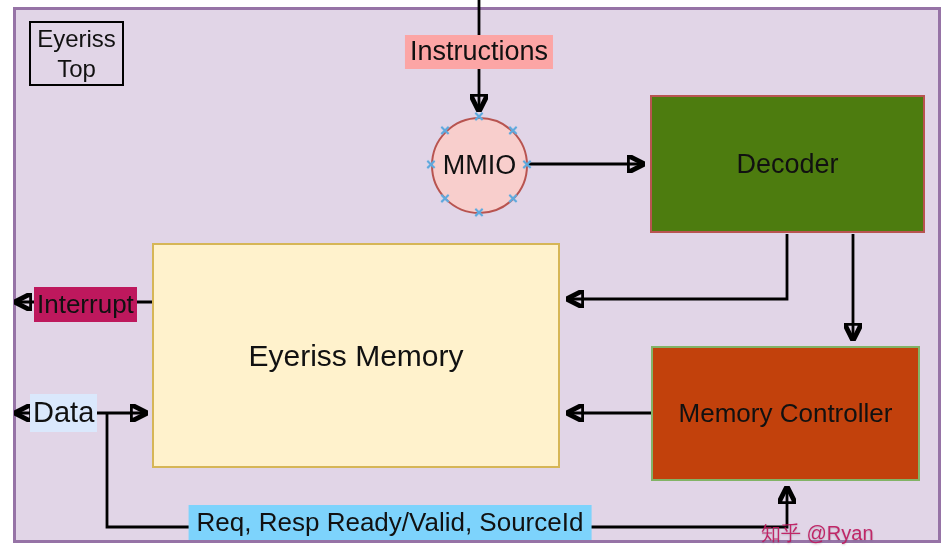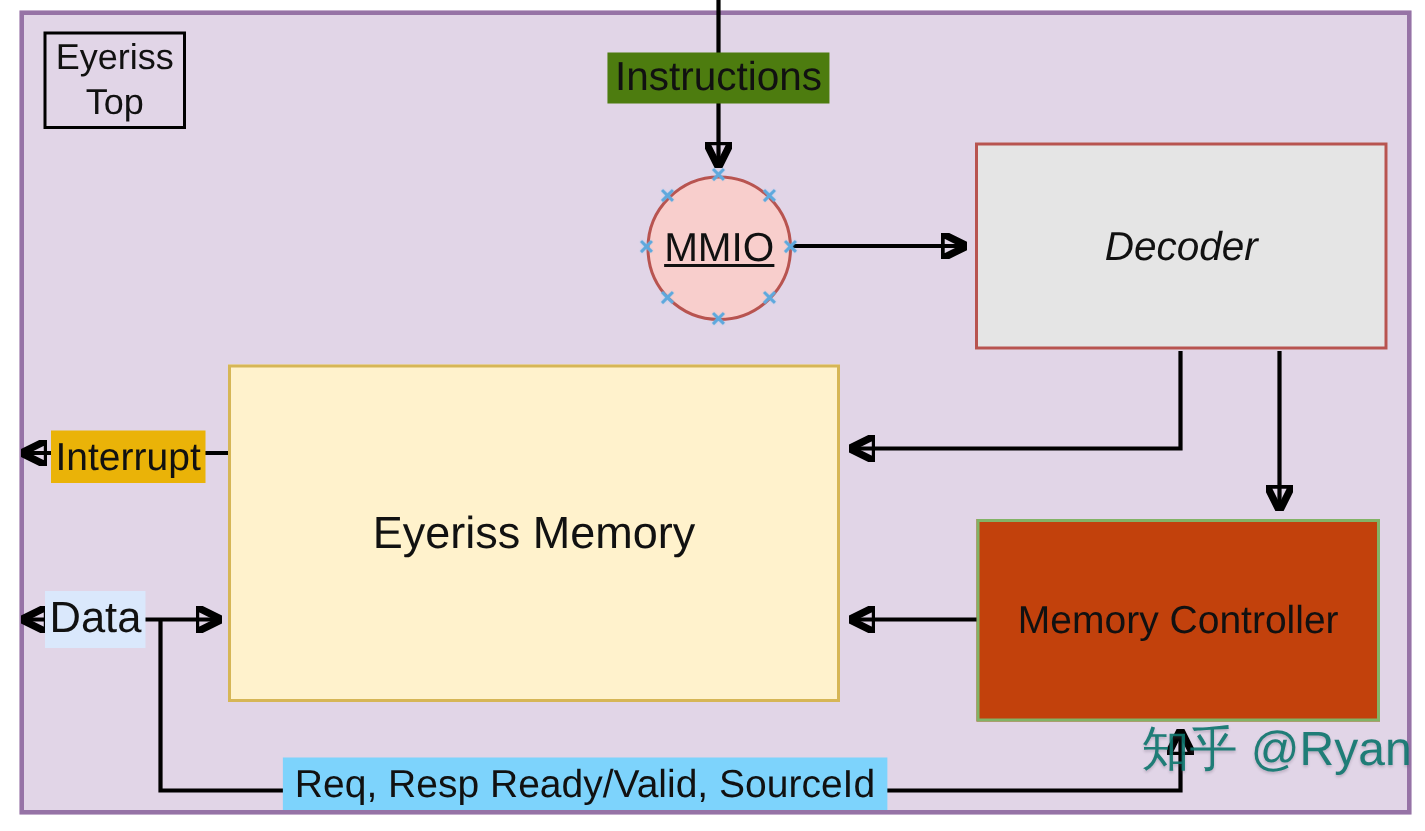--- a/index.html
+++ b/index.html
@@ -15,51 +15,51 @@
     background:#e1d5e7;border:3px solid #9673a6;box-sizing:border-box;
   }
   .node{position:absolute;box-sizing:border-box;display:flex;align-items:center;justify-content:center;color:#111;}
   .title-box{
     left:29px;top:21px;width:95px;height:65px;
     border:2.5px solid #000;background:transparent;
     font-size:24px;line-height:1.22;text-align:center;
   }
   .decoder{
     left:650px;top:95px;width:275px;height:138px;
-    background:#e5e5e5;border:2.5px solid #b85450;font-size:27px;font-style:italic;
+    background:#4d7c0f;border:2.5px solid #b85450;font-size:27px;
   }
   .wrapper{
     left:152px;top:243px;width:408px;height:225px;
     background:#fff2cc;border:2.5px solid #d6b656;font-size:30px;
   }
   .memctrl{
     left:651px;top:346px;width:269px;height:135px;
     background:#c2410c;border:2.5px solid #82b366;font-size:26px;
   }
   .mmio{
     left:431px;top:117px;width:97px;height:97px;border-radius:50%;
-    background:#f8cecc;border:2.5px solid #b85450;font-size:27px;text-decoration:underline;
+    background:#f8cecc;border:2.5px solid #b85450;font-size:27px;
   }
   svg.edges{position:absolute;left:0;top:0;width:950px;height:554px;}
   svg.edges path{fill:none;stroke:#000;stroke-width:2.8;}
   .edge-label{
     position:absolute;color:#111;white-space:nowrap;
     padding:2px 5px;line-height:1.1;
   }
-  .lbl-instructions{left:479px;top:35px;transform:translateX(-50%);background:#4d7c0f;font-size:27px;}
-  .lbl-interrupt{left:34px;top:287px;background:#eab308;font-size:26px;padding:3px 3px;}
+  .lbl-instructions{left:479px;top:35px;transform:translateX(-50%);background:#fca5a5;font-size:27px;}
+  .lbl-interrupt{left:34px;top:287px;background:#be185d;font-size:26px;padding:3px 3px;}
   .lbl-data{left:30px;top:394px;background:#dae8fc;font-size:29px;padding:3px 3px;}
   .lbl-bus{left:390px;top:505px;transform:translateX(-50%);background:#7dd3fc;font-size:26px;padding:3px 8px;}
   .cp{
     position:absolute;color:#5fa9dd;font-size:17px;font-weight:bold;
     transform:translate(-50%,-52%);line-height:1;text-shadow:0 0 1px #7db8e8;
   }
   .watermark{
-    position:absolute;left:761px;top:478px;
-    font-size:32px;color:#0f766e;opacity:.92;white-space:nowrap;
+    position:absolute;left:761px;top:520px;
+    font-size:20px;color:#be185d;opacity:.92;white-space:nowrap;
     text-shadow:0 1px 2px rgba(100,90,110,.35);
   }
 </style>
 </head>
 <body>
 
 <div class="stage">
 
   <div class="canvas"></div>
 

